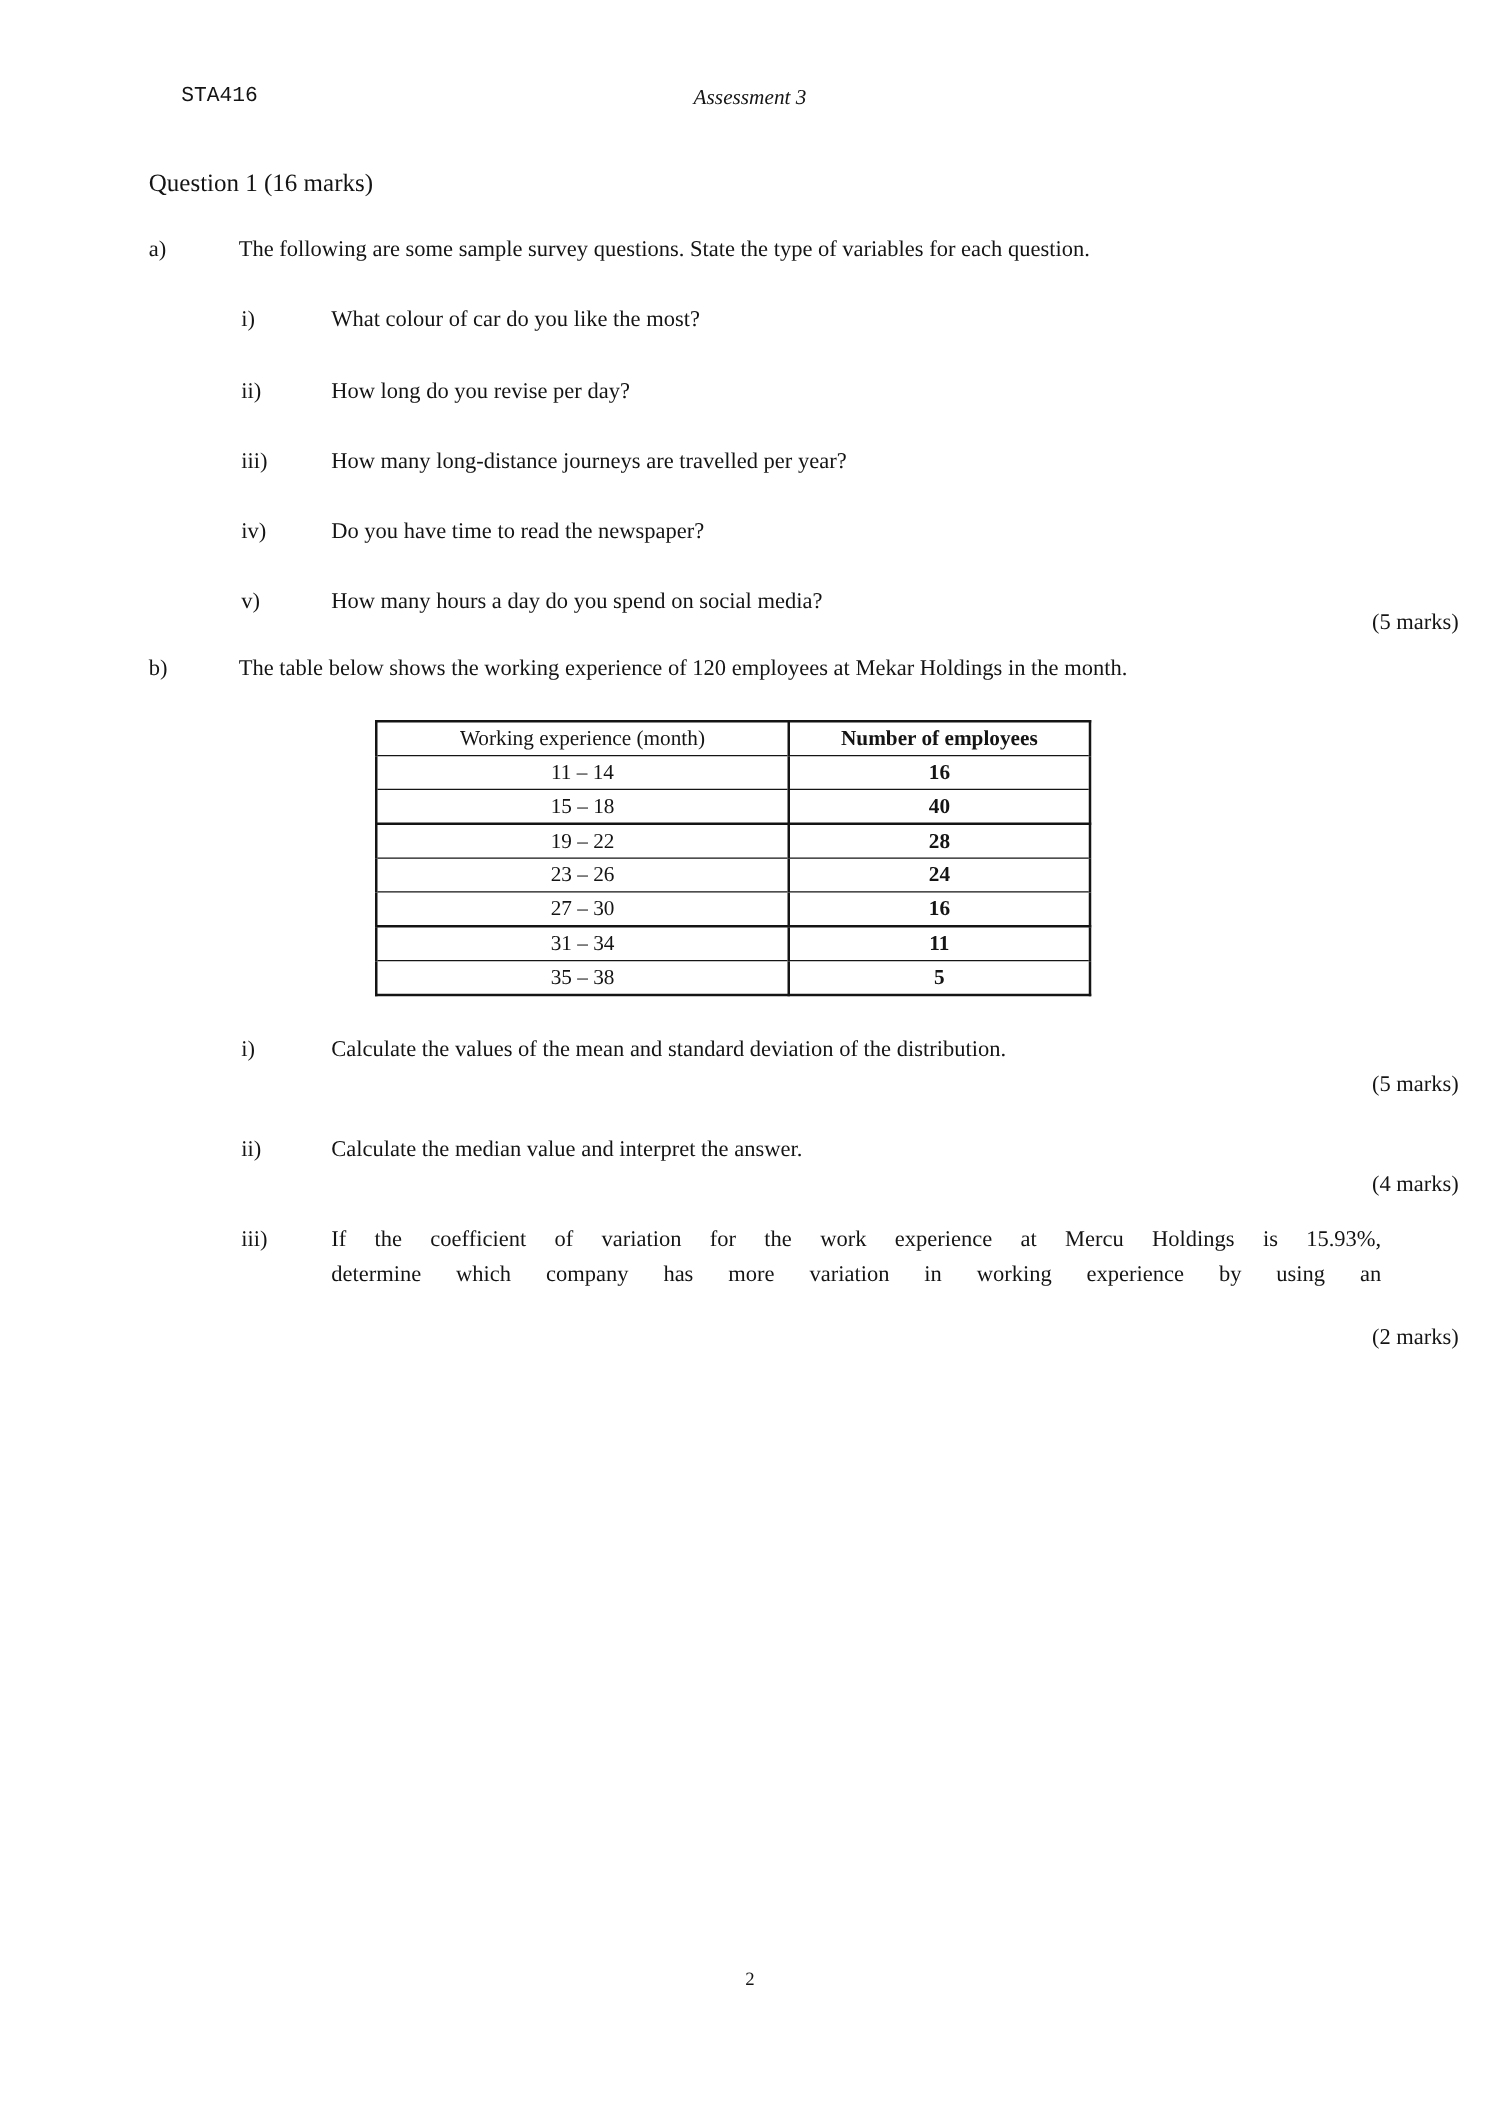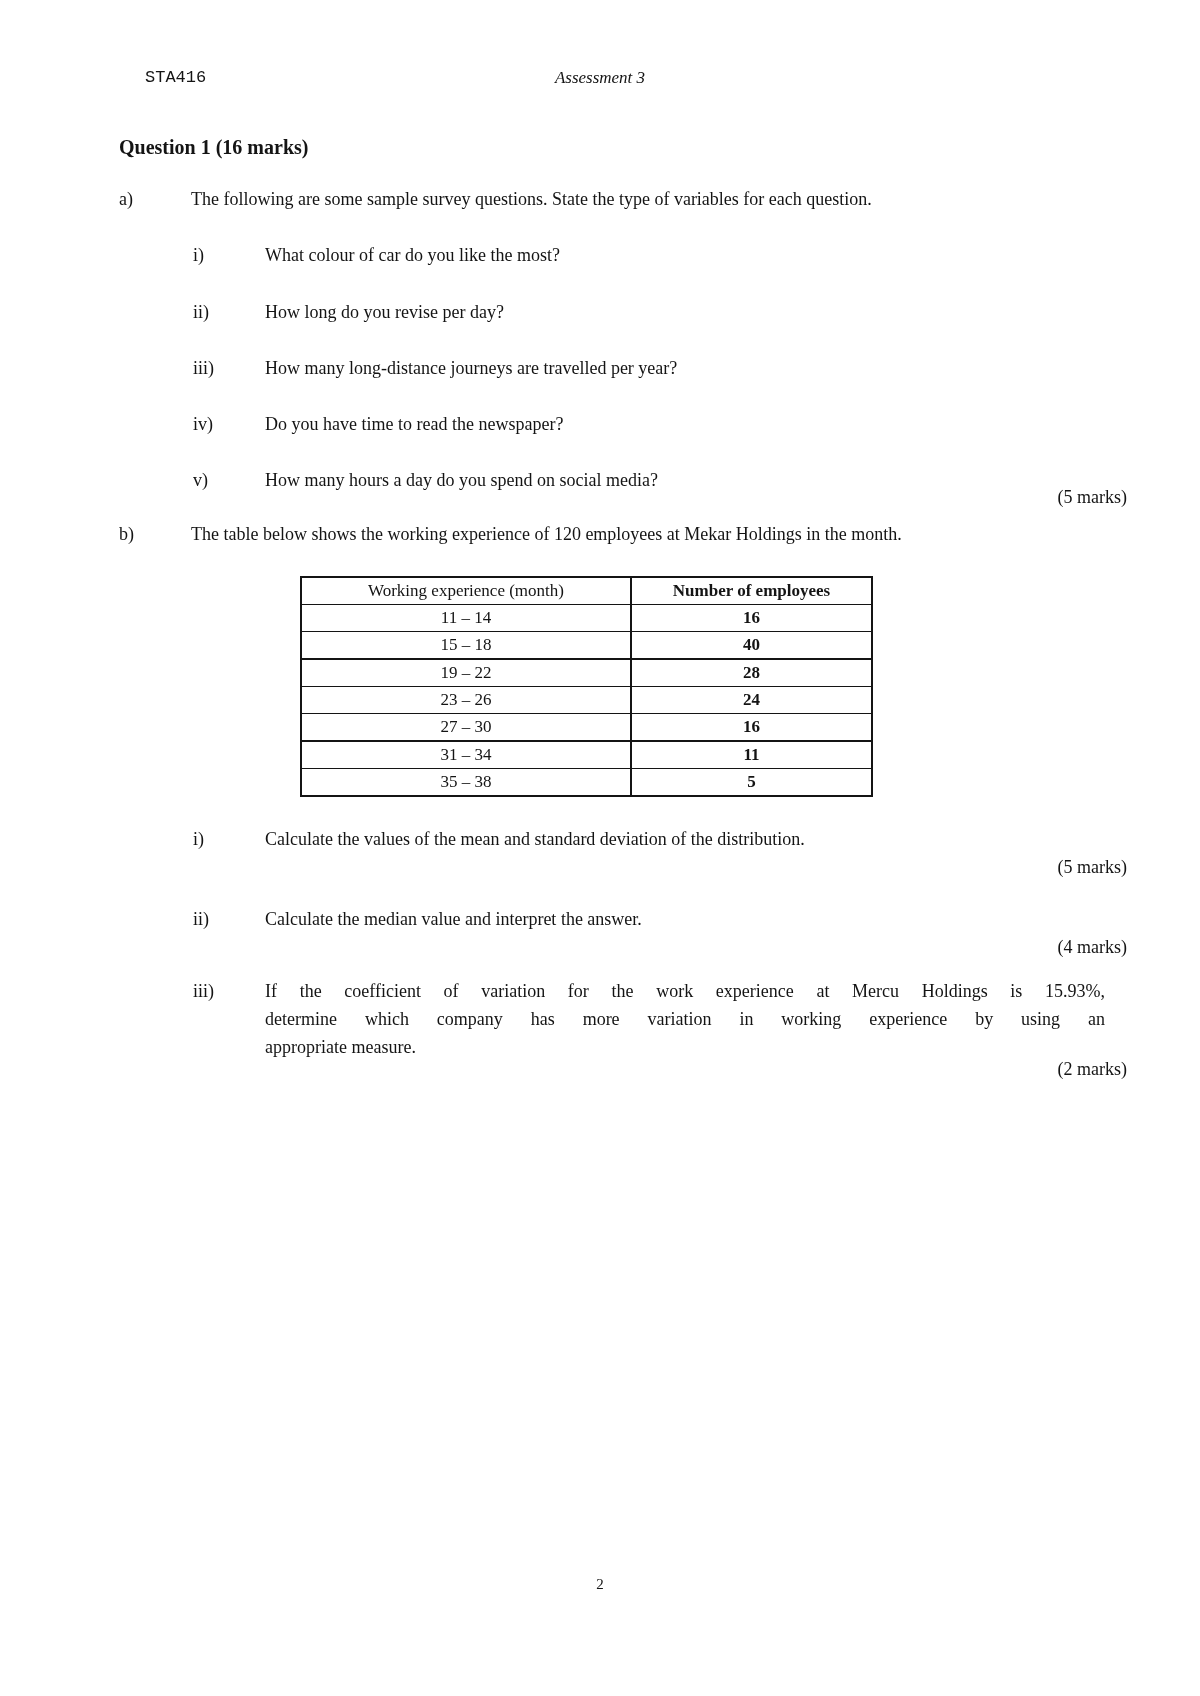--- a/index.html
+++ b/index.html
@@ -14,22 +14,22 @@
   }
   .abs{position:absolute;}
   .row{position:absolute;left:0;width:1200px;height:28px;line-height:28px;font-size:18px;white-space:nowrap;}
   .col-letter{position:absolute;left:119px;}
   .col-text{position:absolute;left:191px;}
   .col-roman{position:absolute;left:193px;}
   .col-itemtext{position:absolute;left:265px;}
   .hdr{top:64px;font-size:17px;}
   .hdr-left{position:absolute;left:145px;font-family:Liberation Mono, monospace;}
   .hdr-center{position:absolute;left:0;width:1200px;text-align:center;font-style:italic;}
-  .title{top:132px;left:119px;font-size:20px;font-weight:bold;line-height:30px;}
-  .marks{position:absolute;left:0;width:1127px;text-align:right;height:28px;line-height:28px;font-size:18px;}
+  .title{top:132px;left:119px;font-size:20px;font-weight:normal;line-height:30px;}
+  .marks{position:absolute;left:0;width:1127px;text-align:right;height:28px;line-height:28px;font-size:18px;padding-left:40px;}
   .qtable{
     position:absolute;left:300px;top:576px;
     border-collapse:collapse;
     font-size:17px;
   }
   .qtable td{
     border:1px solid #141414;
     height:26px;
     text-align:center;
     vertical-align:middle;
@@ -141,20 +141,19 @@
     <span class="col-roman">ii)</span>
     <span class="col-itemtext">Calculate the median value and interpret the answer.</span>
   </div>
   <div class="marks" style="top:933px">(4 marks)</div>
 
   <div class="row" style="top:977px;height:84px">
     <span class="col-roman">iii)</span>
     <span class="just-block">
       <span class="just-line" style="display:block">If the coefficient of variation for the work experience at Mercu Holdings is 15.93%,</span>
       <span class="just-line" style="display:block">determine which company has more variation in working experience by using an</span>
-      <span class="last-line" style="display:block">appropriate measure.</span>
     </span>
   </div>
   <div class="marks" style="top:1055px">(2 marks)</div>
 
   <div class="abs footer">2</div>
 
 </div>
 
 </body></html>

